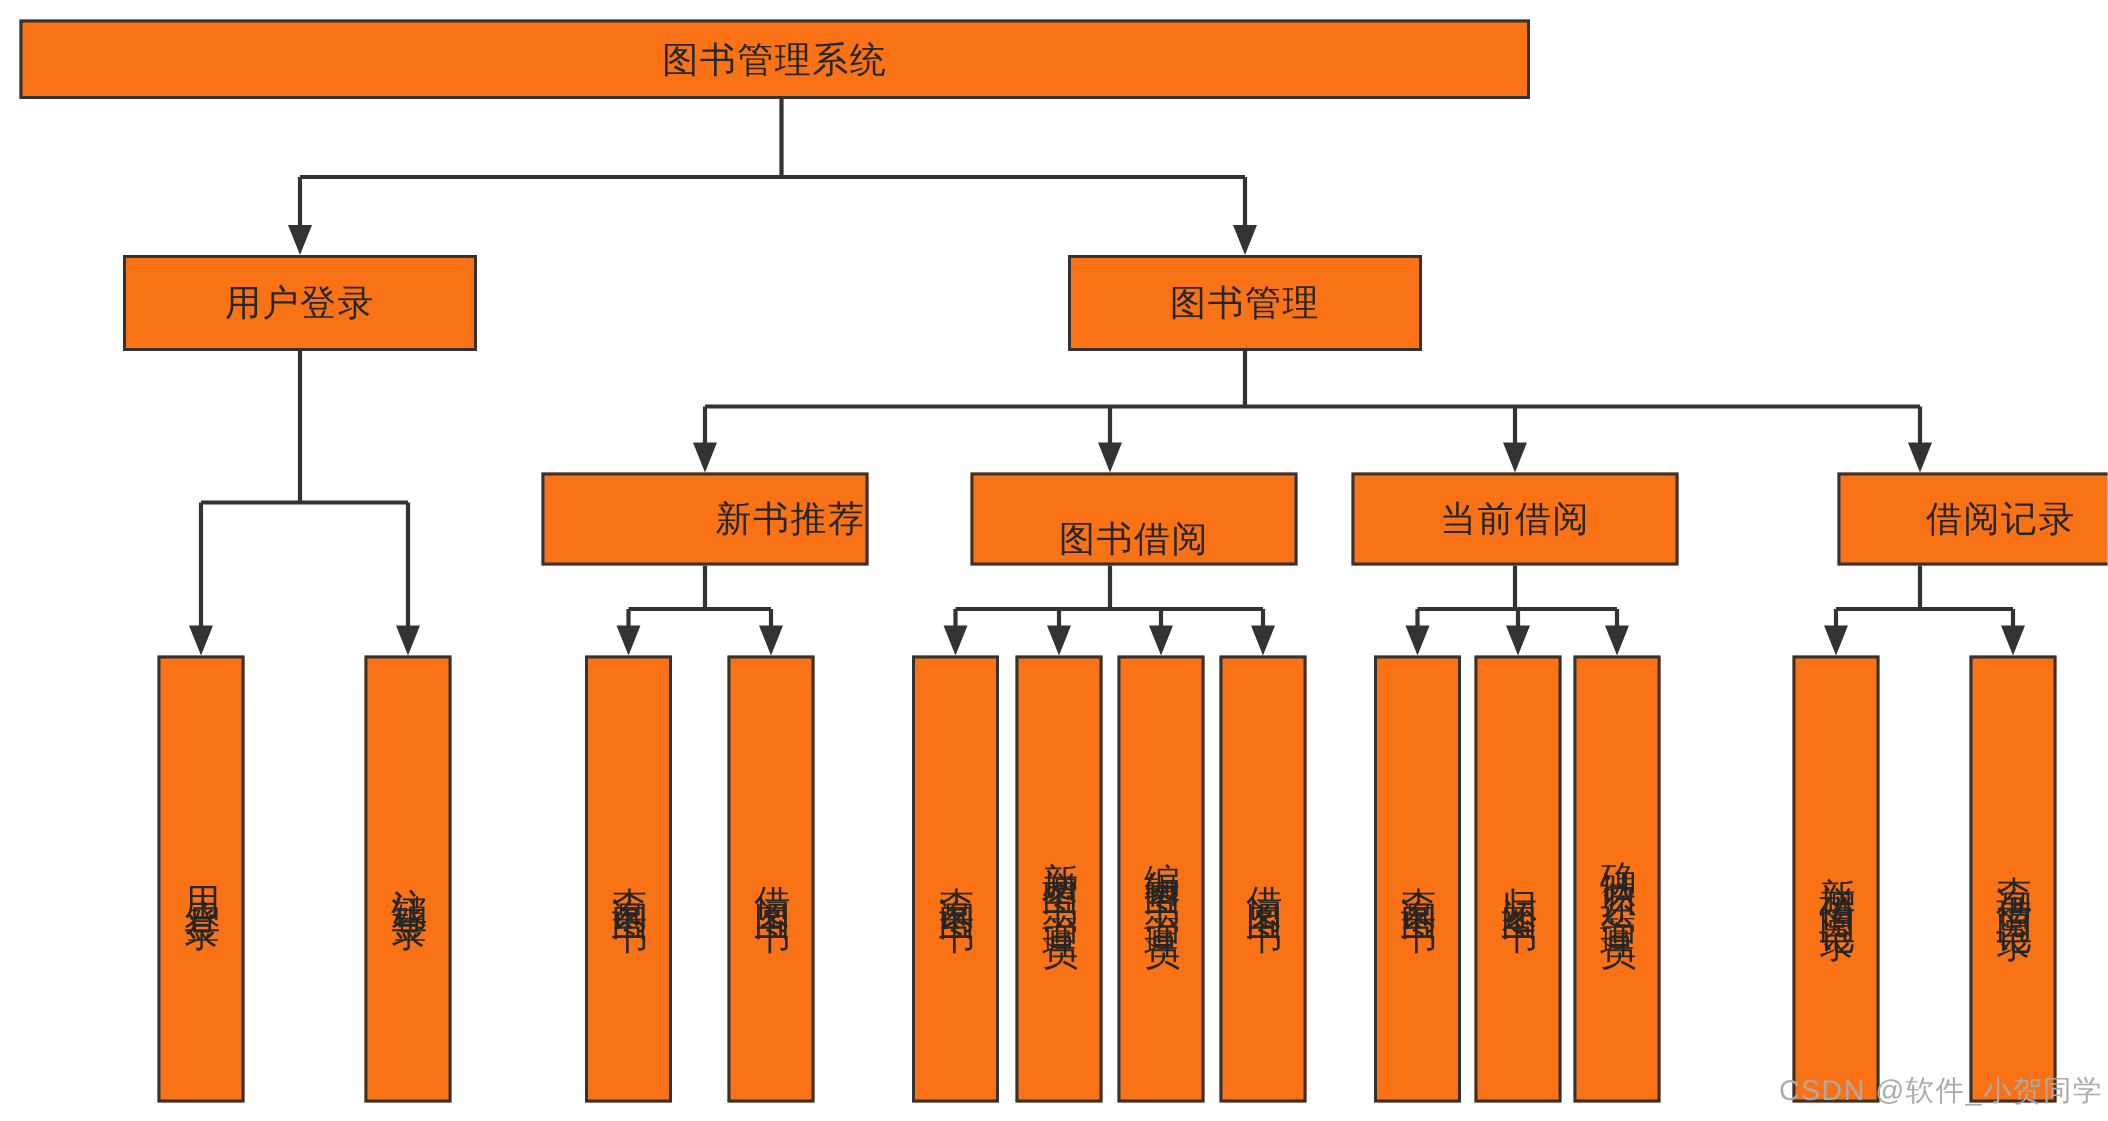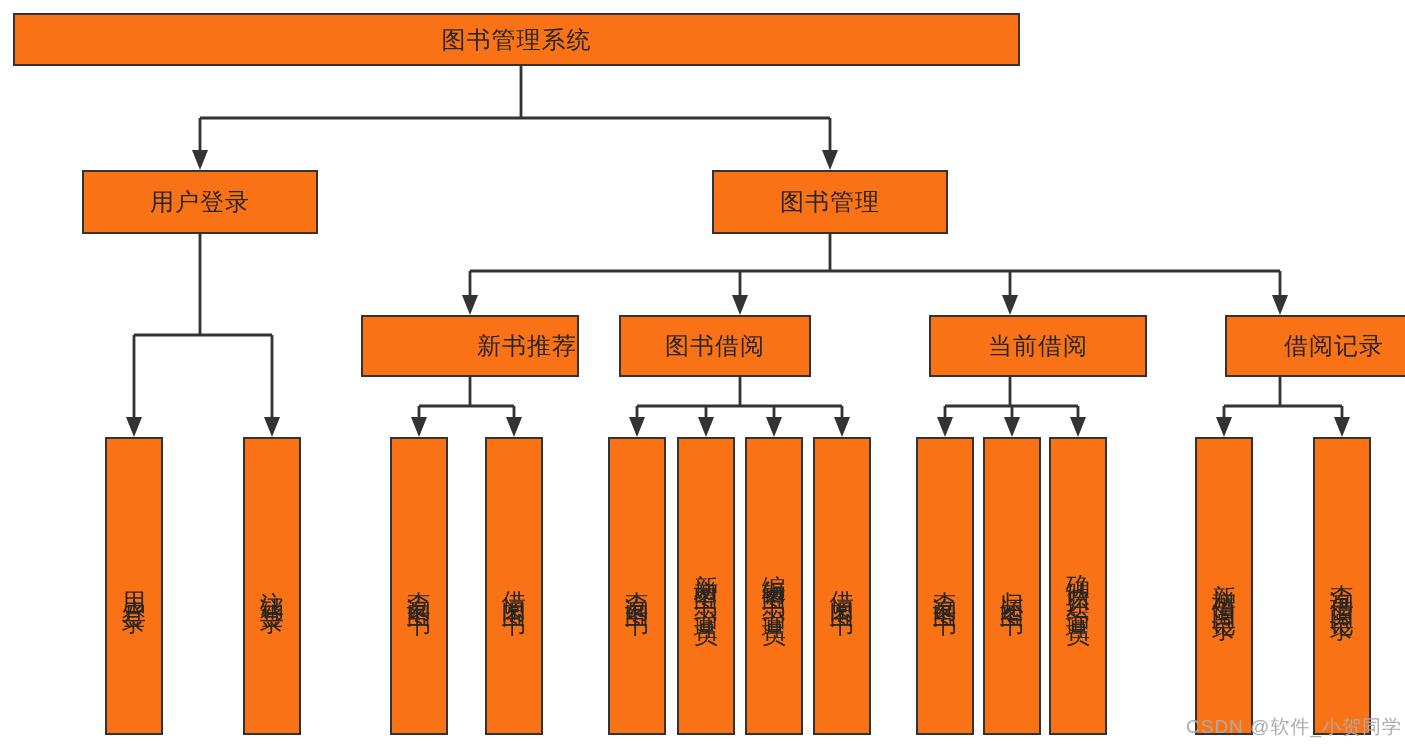--- a/index.html
+++ b/index.html
@@ -105,24 +105,24 @@
   <div class="node hbox" style="left:82px; top:170px; width:236px; height:64px;">
     <span>用户登录</span>
   </div>
   <div class="node hbox" style="left:712px; top:170px; width:236px; height:64px;">
     <span>图书管理</span>
   </div>
 
   <div class="node hbox" style="left:361px; top:315px; width:218px; height:62px;justify-content:flex-end;">
     <span>新书推荐</span>
   </div>
-  <div class="node hbox" style="left:619px; top:315px; width:192px; height:62px;">
+  <div class="node hbox" style="left:647px; top:315px; width:218px; height:62px;align-items:flex-end;">
     <span>图书借阅</span>
   </div>
-  <div class="node hbox" style="left:929px; top:315px; width:218px; height:62px;">
+  <div class="node hbox" style="left:901px; top:315px; width:218px; height:62px;">
     <span>当前借阅</span>
   </div>
   <div class="node hbox" style="left:1225px; top:315px; width:218px; height:62px;">
     <span>借阅记录</span>
   </div>
 
   <div class="node vbox" style="left:105px; top:437px; width:58px; height:298px;">
     <span>用户登录</span>
   </div>
   <div class="node vbox" style="left:243px; top:437px; width:58px; height:298px;">

